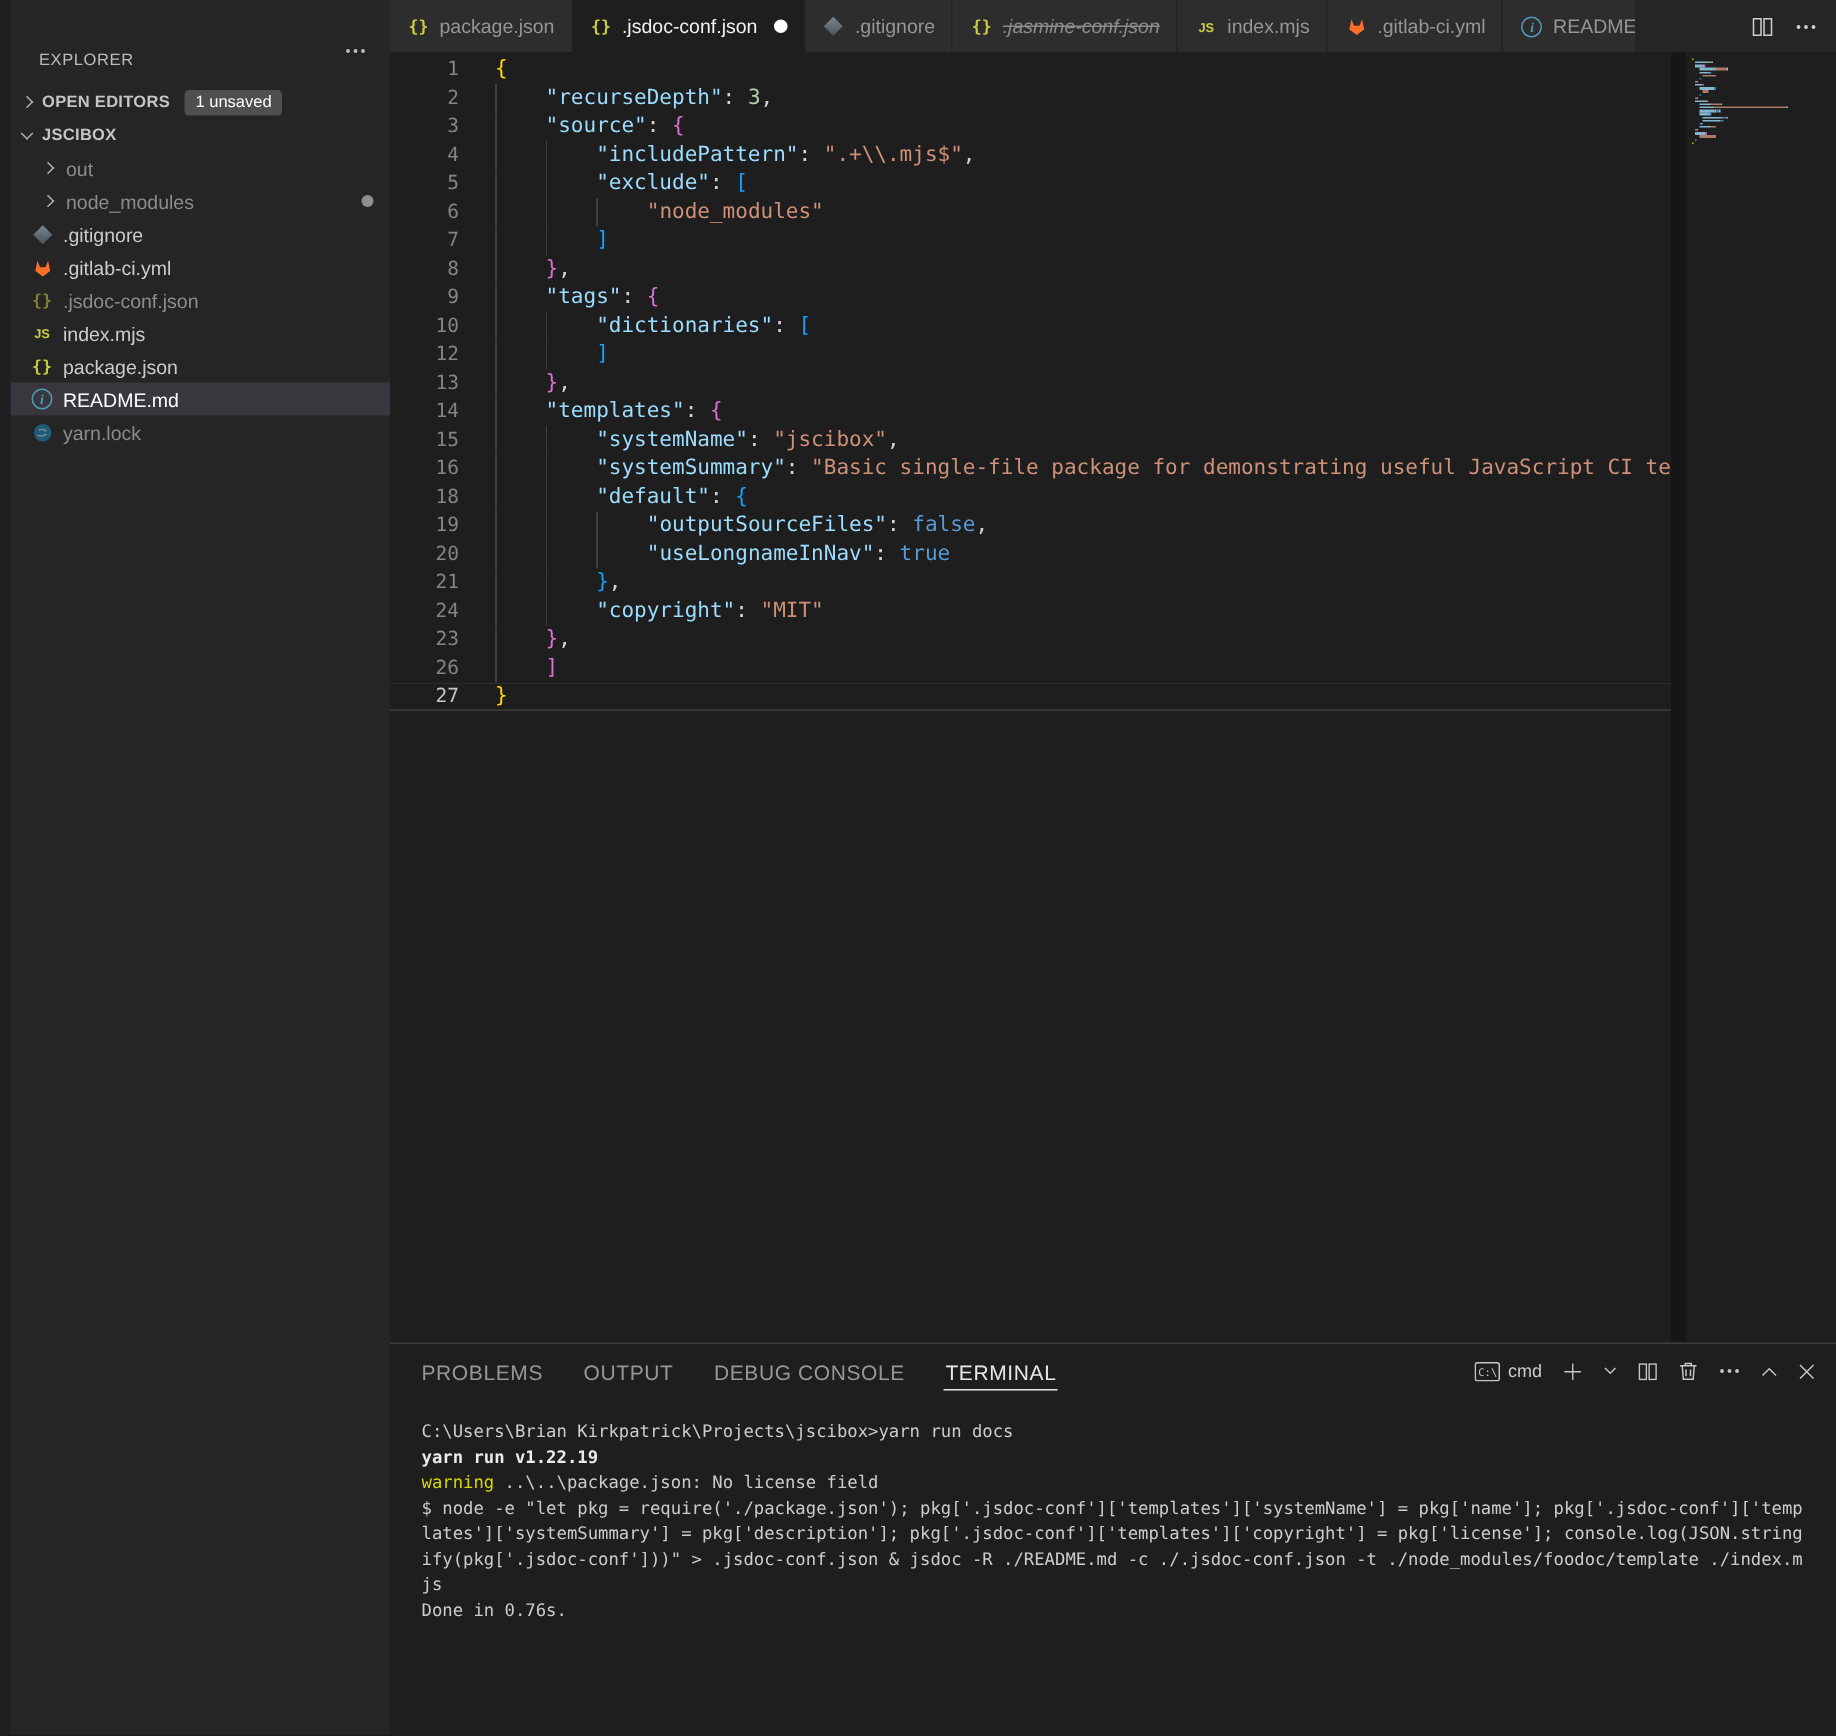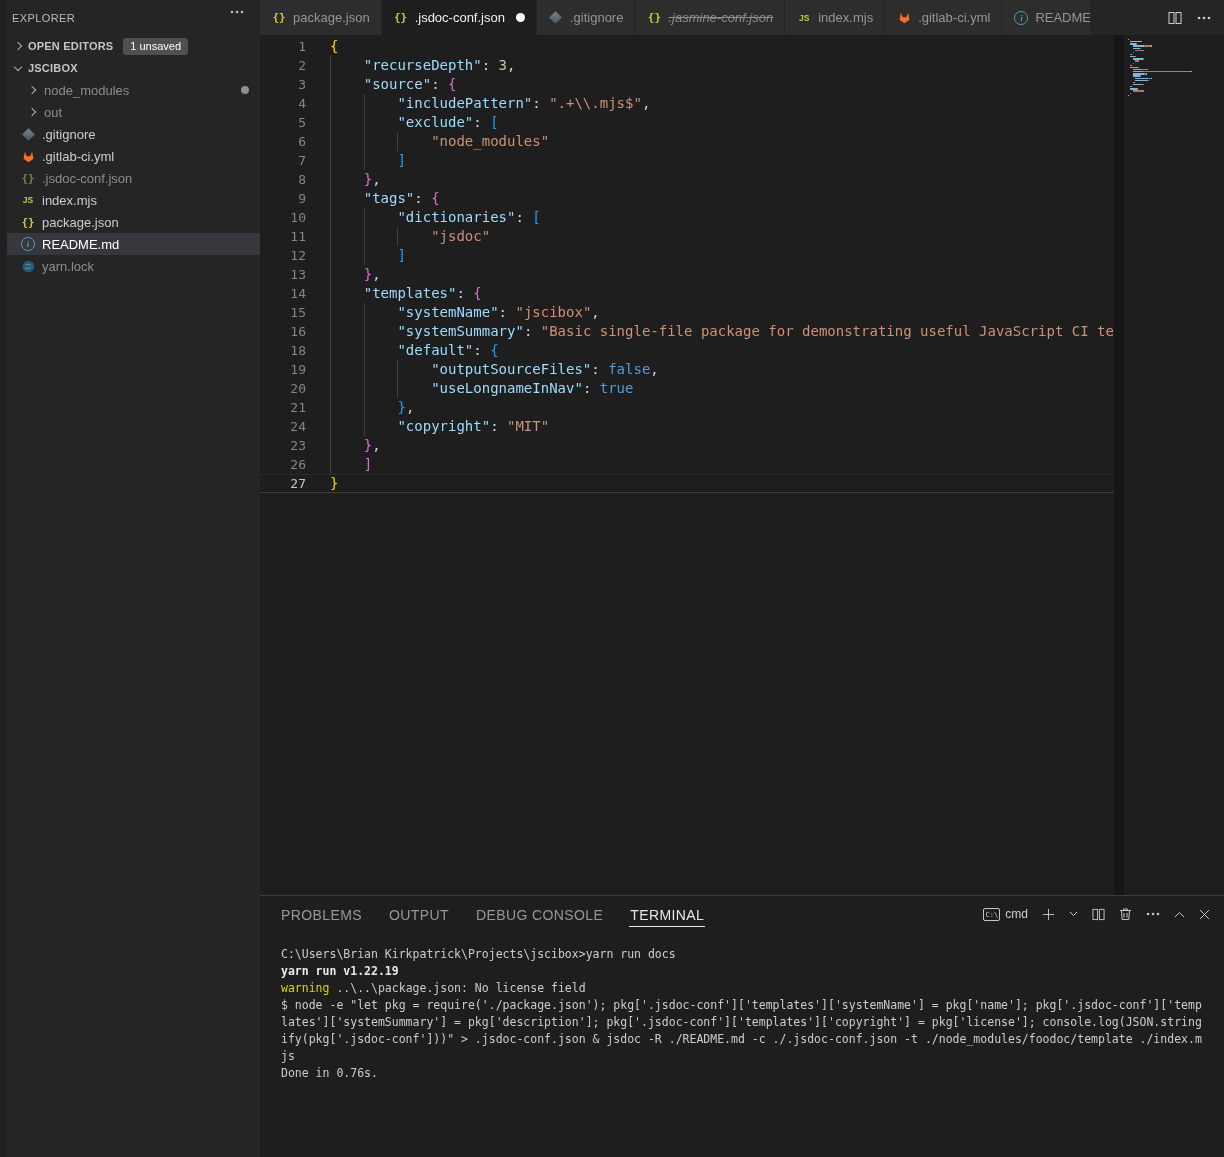--- a/index.html
+++ b/index.html
@@ -2,21 +2,21 @@
 <html><head>
 <meta charset="utf-8">
 <style>
   html,body{margin:0;padding:0;background:#1e1e1e;}
   .app{position:relative;width:1224px;height:1157px;overflow:hidden;background:#1e1e1e;
        font-family:"Liberation Sans",sans-serif;color:#ccc;-webkit-user-select:none;}
 
   
   .sidebar{position:absolute;left:0;top:0;width:260px;height:100%;background:#252526;overflow:hidden;}
   .sb-strip{position:absolute;left:0;top:0;bottom:0;width:7px;background:#1f1f20;z-index:3;}
-  .sb-head{height:35px;display:flex;align-items:center;padding-left:12px;position:relative;}
+  .sb-head{height:35px;display:flex;align-items:center;padding-left:26px;position:relative;margin-top:22px;}
   .sb-title{font-size:11px;letter-spacing:.4px;color:#bbb;}
   .sb-more{position:absolute;right:16px;top:10px;cursor:pointer;}
   .srow{height:22px;display:flex;align-items:center;padding-left:12px;cursor:pointer;position:relative;}
   .srow .slabel{font-size:11px;font-weight:700;color:#c5c5c5;letter-spacing:.2px;}
   .badge{margin-left:10px;background:#4f4f4f;color:#fff;font-size:11px;line-height:1;
          padding:3px 7px;border-radius:3px;font-weight:400;text-align:right;}
   .chevbox{width:12px;height:12px;display:inline-flex;align-items:center;justify-content:center;margin-right:4px;flex:0 0 12px;}
   .chev{display:inline-block;width:5px;height:5px;border-right:1.2px solid #b0b0b0;border-bottom:1.2px solid #b0b0b0;}
   .chev.right{transform:rotate(-45deg);}
   .chev.down{transform:rotate(45deg);margin-top:-2px;}
@@ -108,28 +108,28 @@
       <span class="chevbox">
           <span class="chev down"></span>
         </span>
       <span class="slabel">JSCIBOX</span>
     </div>
     <div id="tree">
         <div class="trow folder dim">
           <span class="chevbox">
             <span class="chev right"></span>
           </span>
-          <span class="tlabel">node_modules</span>
-          <span class="gitdot"></span>
+          <span class="tlabel">out</span>
         </div>
         <div class="trow folder dim">
           <span class="chevbox">
             <span class="chev right"></span>
           </span>
-          <span class="tlabel">out</span>
+          <span class="tlabel">node_modules</span>
+          <span class="gitdot"></span>
         </div>
         <div class="trow file">
           <span class="fic">
             <span class="ic-diamond"></span>
           </span>
           <span class="tlabel">.gitignore</span>
         </div>
         <div class="trow file">
           <span class="fic">
             <svg width="15" height="15" viewBox="0 0 16 16">
@@ -245,21 +245,20 @@
         <div class="code-line"><span class="ln">1</span><span class="tok" style="color: rgb(255, 215, 0);">{</span></div>
         <div class="code-line"><span class="ln">2</span><span class="ind">    </span><span class="tok" style="color: rgb(156, 220, 254);">"recurseDepth"</span><span class="tok" style="color: rgb(212, 212, 212);">: </span><span class="tok" style="color: rgb(181, 206, 168);">3</span><span class="tok" style="color: rgb(212, 212, 212);">,</span></div>
         <div class="code-line"><span class="ln">3</span><span class="ind">    </span><span class="tok" style="color: rgb(156, 220, 254);">"source"</span><span class="tok" style="color: rgb(212, 212, 212);">: </span><span class="tok" style="color: rgb(218, 112, 214);">{</span></div>
         <div class="code-line"><span class="ln">4</span><span class="ind">        </span><span class="tok" style="color: rgb(156, 220, 254);">"includePattern"</span><span class="tok" style="color: rgb(212, 212, 212);">: </span><span class="tok" style="color: rgb(206, 145, 120);">".+\\.mjs$"</span><span class="tok" style="color: rgb(212, 212, 212);">,</span></div>
         <div class="code-line"><span class="ln">5</span><span class="ind">        </span><span class="tok" style="color: rgb(156, 220, 254);">"exclude"</span><span class="tok" style="color: rgb(212, 212, 212);">: </span><span class="tok" style="color: rgb(23, 159, 255);">[</span></div>
         <div class="code-line"><span class="ln">6</span><span class="ind">            </span><span class="tok" style="color: rgb(206, 145, 120);">"node_modules"</span></div>
         <div class="code-line"><span class="ln">7</span><span class="ind">        </span><span class="tok" style="color: rgb(23, 159, 255);">]</span></div>
         <div class="code-line"><span class="ln">8</span><span class="ind">    </span><span class="tok" style="color: rgb(218, 112, 214);">}</span><span class="tok" style="color: rgb(212, 212, 212);">,</span></div>
         <div class="code-line"><span class="ln">9</span><span class="ind">    </span><span class="tok" style="color: rgb(156, 220, 254);">"tags"</span><span class="tok" style="color: rgb(212, 212, 212);">: </span><span class="tok" style="color: rgb(218, 112, 214);">{</span></div>
         <div class="code-line"><span class="ln">10</span><span class="ind">        </span><span class="tok" style="color: rgb(156, 220, 254);">"dictionaries"</span><span class="tok" style="color: rgb(212, 212, 212);">: </span><span class="tok" style="color: rgb(23, 159, 255);">[</span></div>
-        <div class="code-line"><span class="ln">11</span><span class="ind">            </span><span class="tok" style="color: rgb(206, 145, 120);">"jsdoc"</span></div>
         <div class="code-line"><span class="ln">12</span><span class="ind">        </span><span class="tok" style="color: rgb(23, 159, 255);">]</span></div>
         <div class="code-line"><span class="ln">13</span><span class="ind">    </span><span class="tok" style="color: rgb(218, 112, 214);">}</span><span class="tok" style="color: rgb(212, 212, 212);">,</span></div>
         <div class="code-line"><span class="ln">14</span><span class="ind">    </span><span class="tok" style="color: rgb(156, 220, 254);">"templates"</span><span class="tok" style="color: rgb(212, 212, 212);">: </span><span class="tok" style="color: rgb(218, 112, 214);">{</span></div>
         <div class="code-line"><span class="ln">15</span><span class="ind">        </span><span class="tok" style="color: rgb(156, 220, 254);">"systemName"</span><span class="tok" style="color: rgb(212, 212, 212);">: </span><span class="tok" style="color: rgb(206, 145, 120);">"jscibox"</span><span class="tok" style="color: rgb(212, 212, 212);">,</span></div>
         <div class="code-line"><span class="ln">16</span><span class="ind">        </span><span class="tok" style="color: rgb(156, 220, 254);">"systemSummary"</span><span class="tok" style="color: rgb(212, 212, 212);">: </span><span class="tok" style="color: rgb(206, 145, 120);">"Basic single-file package for demonstrating useful JavaScript CI techniques"</span></div>
         <div class="code-line"><span class="ln">18</span><span class="ind">        </span><span class="tok" style="color: rgb(156, 220, 254);">"default"</span><span class="tok" style="color: rgb(212, 212, 212);">: </span><span class="tok" style="color: rgb(23, 159, 255);">{</span></div>
         <div class="code-line"><span class="ln">19</span><span class="ind">            </span><span class="tok" style="color: rgb(156, 220, 254);">"outputSourceFiles"</span><span class="tok" style="color: rgb(212, 212, 212);">: </span><span class="tok" style="color: rgb(86, 156, 214);">false</span><span class="tok" style="color: rgb(212, 212, 212);">,</span></div>
         <div class="code-line"><span class="ln">20</span><span class="ind">            </span><span class="tok" style="color: rgb(156, 220, 254);">"useLongnameInNav"</span><span class="tok" style="color: rgb(212, 212, 212);">: </span><span class="tok" style="color: rgb(86, 156, 214);">true</span></div>
         <div class="code-line"><span class="ln">21</span><span class="ind">        </span><span class="tok" style="color: rgb(23, 159, 255);">}</span><span class="tok" style="color: rgb(212, 212, 212);">,</span></div>
         <div class="code-line"><span class="ln">24</span><span class="ind">        </span><span class="tok" style="color: rgb(156, 220, 254);">"copyright"</span><span class="tok" style="color: rgb(212, 212, 212);">: </span><span class="tok" style="color: rgb(206, 145, 120);">"MIT"</span></div>

